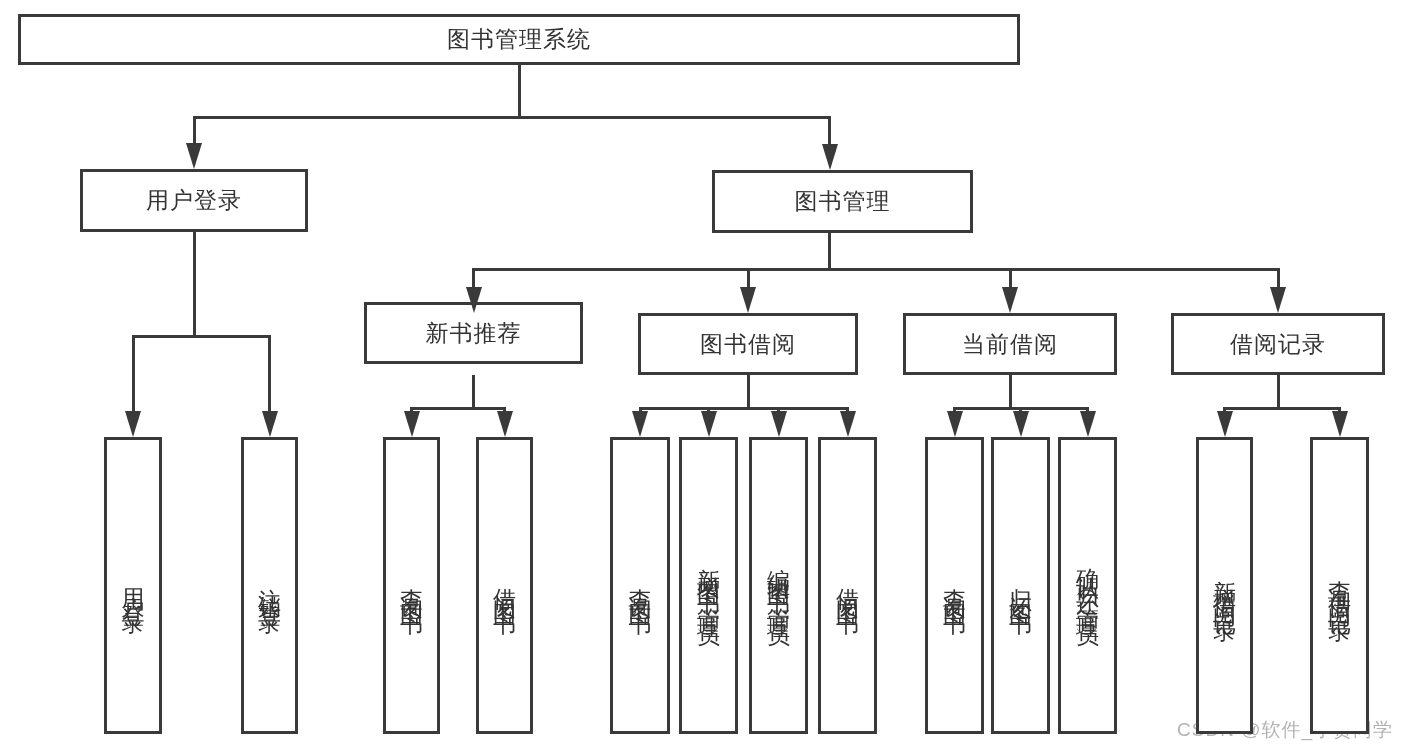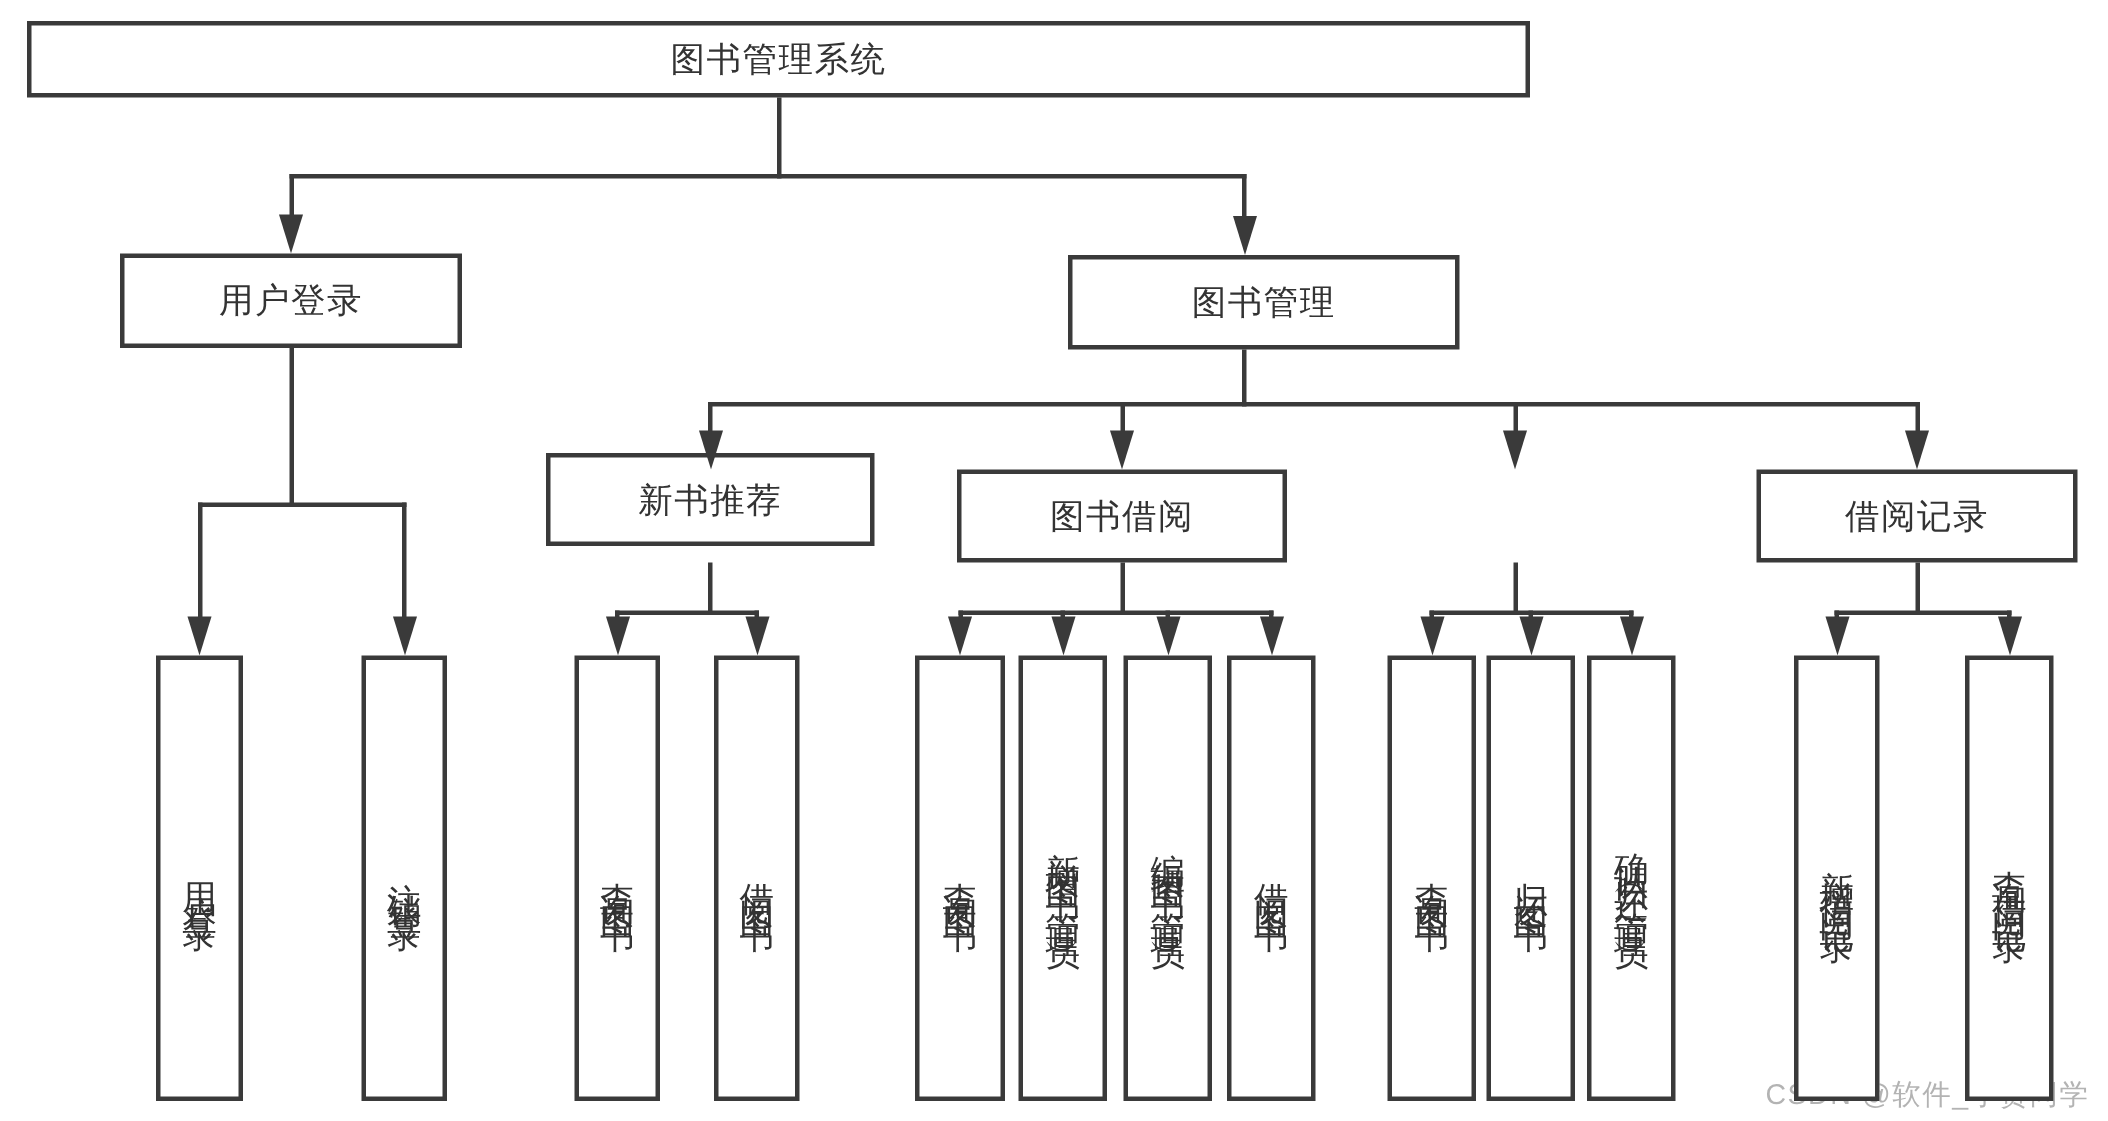--- a/index.html
+++ b/index.html
@@ -76,20 +76,23 @@
       <span class="label">用户登录</span>
     </div>
     <div class="node v" style="left: 241px; top: 437px; width: 57px; height: 297px;">
       <span class="label">注销登录</span>
     </div>
     <div class="node h" style="left: 364px; top: 302px; width: 219px; height: 62px;">
       <span class="label">新书推荐</span>
     </div>
     <div class="node h" style="left: 638px; top: 313px; width: 220px; height: 62px;">
       <span class="label">图书借阅</span>
+    </div>
+    <div class="node h" style="left: 903px; top: 313px; width: 214px; height: 62px;">
+      <span class="label">当前借阅</span>
     </div>
     <div class="node h" style="left: 1171px; top: 313px; width: 214px; height: 62px;">
       <span class="label">借阅记录</span>
     </div>
     <div class="node v" style="left: 383px; top: 437px; width: 57px; height: 297px;">
       <span class="label">查询图书</span>
     </div>
     <div class="node v" style="left: 476px; top: 437px; width: 57px; height: 297px;">
       <span class="label">借阅图书</span>
     </div>

